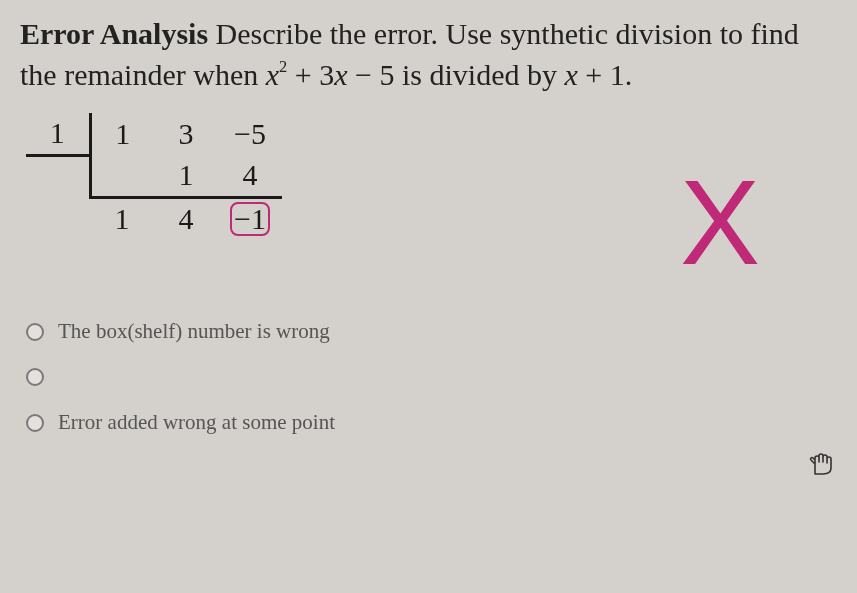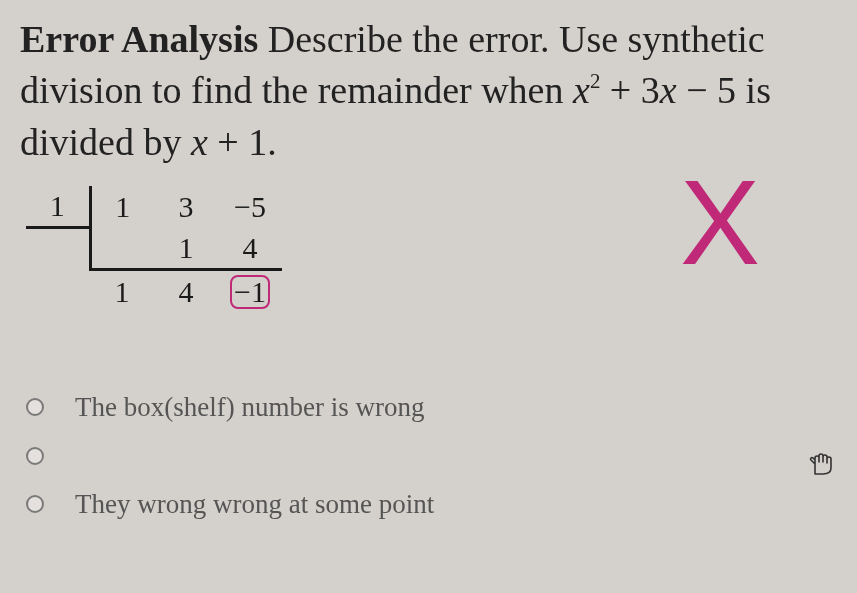--- a/index.html
+++ b/index.html
@@ -7,21 +7,21 @@
     width: 857px;
     height: 593px;
     background: #d4d0cb;
     font-family: Georgia, 'Times New Roman', serif;
     padding: 14px 20px 20px 20px;
     color: #2a2a2a;
     position: relative;
     overflow: hidden;
   }
   .prompt {
-    font-size: 38px;
+    font-size: 30px;
     line-height: 1.35;
     margin-bottom: 18px;
     color: #222;
   }
   .prompt .bold { font-weight: bold; }
   .prompt .sup { font-size: 0.55em; vertical-align: super; position: relative; top: -2px; }
   .prompt .ital { font-style: italic; }
   .synth-wrap {
     position: relative;
     margin-top: 6px;
@@ -86,23 +86,22 @@
   .radio {
     width: 18px;
     height: 18px;
     border: 2px solid #7a7a7a;
     border-radius: 50%;
     margin-right: 14px;
     background: rgba(255,255,255,0.35);
     flex: 0 0 auto;
   }
   .options li span.lbl {
-    font-size: 27px;
+    font-size: 21px;
     color: #555;
-    margin-left: 17px;
   }
   .cursor-icon {
     position: absolute;
     right: 24px;
     top: 446px;
     color: #333;
   }
   .circled {
     display: inline-block;
     border: 2px solid #c02878;
@@ -150,21 +149,21 @@
 <ul class="options">
   <li>
     <span class="radio"></span>
     <span class="lbl">The box(shelf) number is wrong</span>
   </li>
   <li>
     <span class="radio"></span>
   </li>
   <li>
     <span class="radio"></span>
-    <span class="lbl">They wrong wrong at some point</span>
+    <span class="lbl">Error added wrong at some point</span>
   </li>
 </ul>
 
 <div class="cursor-icon">
   <svg width="28" height="30" viewBox="0 0 28 30">
     <path d="M10 28 L10 12 Q10 10 12 10 Q14 10 14 12 L14 16 L14 10 Q14 8 16 8 Q18 8 18 10 L18 16 L18 11 Q18 9 20 9 Q22 9 22 11 L22 17 L22 13 Q22 11 24 11 Q26 11 26 13 L26 22 Q26 28 18 28 Z M10 18 L6 14 Q5 13 6 12 Q7 11 8 12 L10 14" fill="none" stroke="#333" stroke-width="1.6" stroke-linejoin="round"></path>
   </svg>
 </div>
 
 </body></html>

